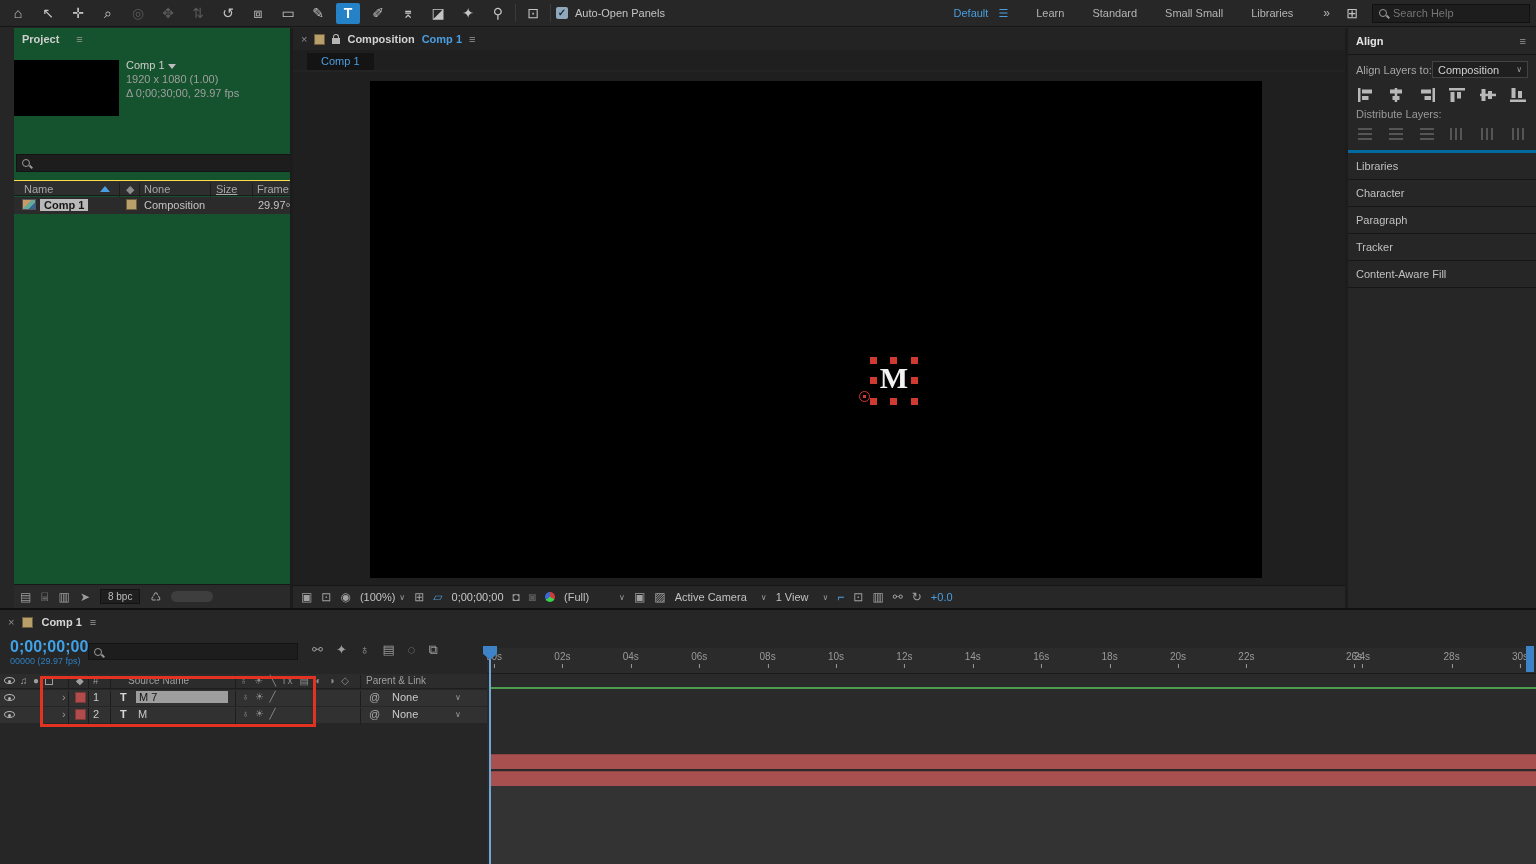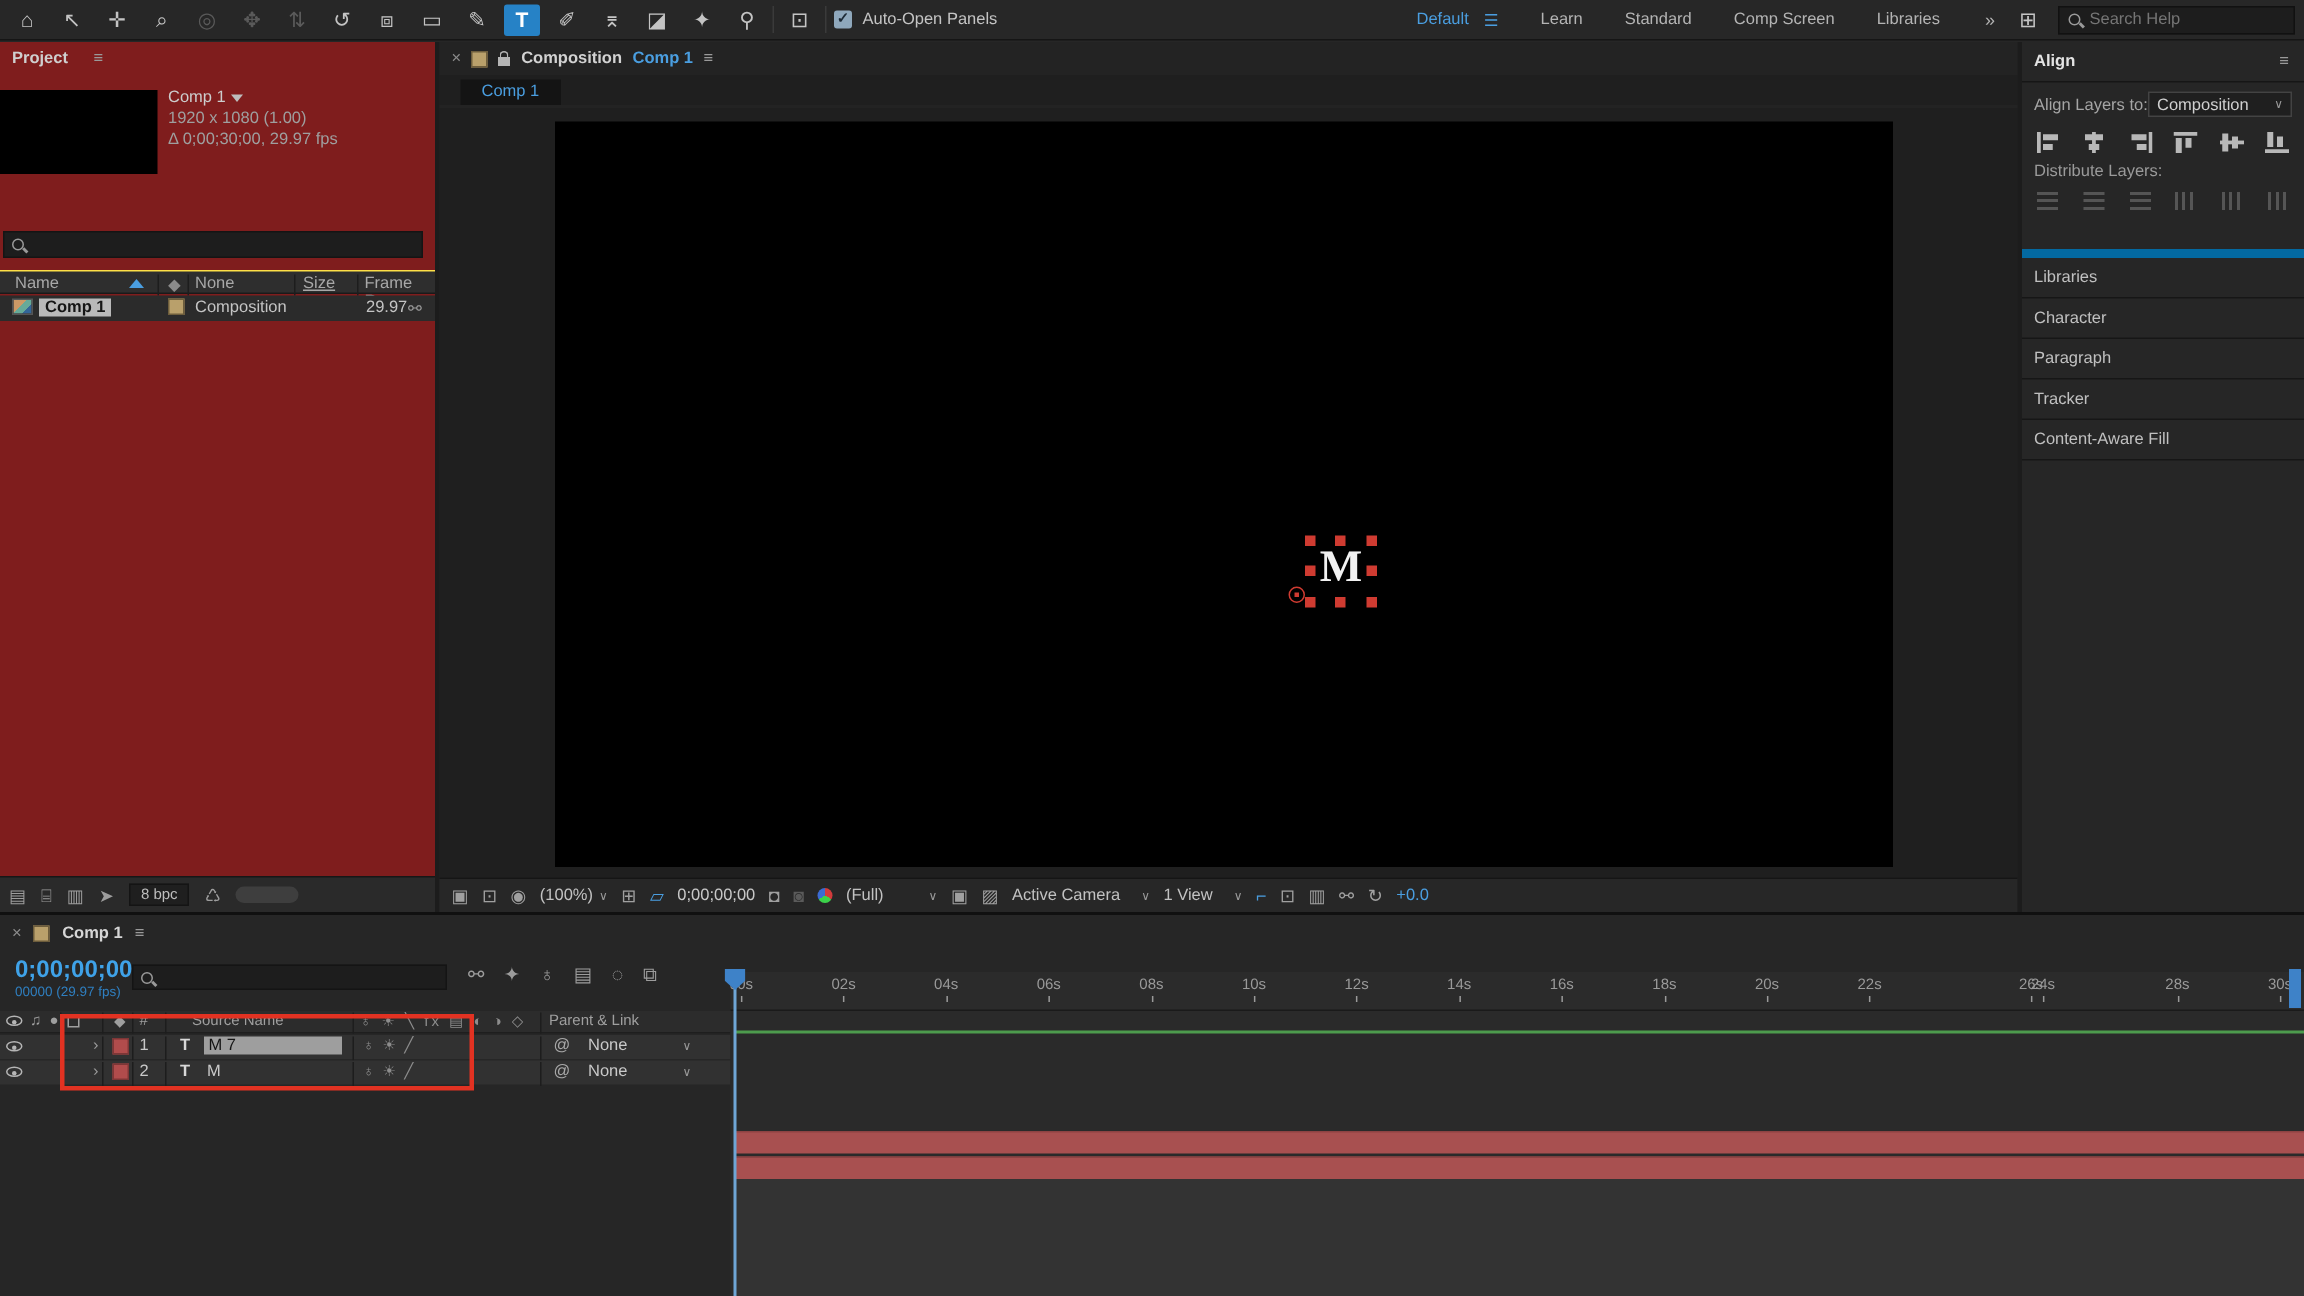--- a/index.html
+++ b/index.html
@@ -21,21 +21,21 @@
   .checkbox { width:12px; height:12px; background:#8fa8bc; border-radius:2px; color:#1d2a36; font-size:10px; line-height:12px; text-align:center; font-weight:bold; }
   .ws-bar { display:flex; align-items:center; gap:28px; margin-left:auto; }
   .ws-item { color:#b4b4b4; }
   .ws-item.active { color:#4a9ee0; }
   .searchbox { display:flex; align-items:center; gap:6px; background:#1d1d1d; border:1px solid #111; height:19px; width:158px; padding:0 6px; margin:0 6px 0 8px; }
   .searchbox input { background:transparent; border:none; outline:none; color:#9a9a9a; font-family:"Liberation Sans",sans-serif; font-size:11px; width:110px; }
   .mag { position:relative; width:8px; height:8px; border:1.4px solid #9a9a9a; border-radius:50%; flex:none; }
   .mag::after { content:""; position:absolute; left:6px; top:6px; width:4px; height:1.6px; background:#9a9a9a; transform:rotate(45deg); }
 
   
-  .project { left:0; top:28px; width:290px; height:667px; background:#7f1d1d; }
+  .project { left:14px; top:28px; width:290px; height:667px; background:#14532d; }
   .p-title { padding:5px 8px; color:#cfcfcf; font-weight:bold; }
   .hamb { color:#9a9a9a; letter-spacing:0; }
   .thumb { left:0; top:32px; width:105px; height:56px; background:#000; }
   .pinfo { left:112px; top:30px; line-height:14px; color:#9f9f9f; }
   .pinfo .nm { color:#cdcdcd; }
   .psearch { left:2px; top:126px; width:280px; height:18px; background:#1d1d1d; border:1px solid #141414; display:flex; align-items:center; padding:0 5px; gap:3px; }
   .phead { left:0; top:152px; width:290px; height:16px; background:#2e2e2e; border-top:1px solid #fde047; border-bottom:1px solid #1a1a1a; color:#a8a8a8; }
   .phead span, .prow span { position:absolute; top:2px; }
   .prow { left:0; top:169px; width:290px; height:17px; background:#2b2b2b; color:#c4c4c4; }
   .pr-sel { background:#b9b9b9; color:#161616; padding:0 4px; font-weight:bold; }
@@ -61,21 +61,21 @@
   .cb-dd { display:flex; align-items:center; gap:4px; color:#c2c2c2; }
   .chev { font-size:8px; color:#9a9a9a; }
   .tc-box { color:#c8c8c8; }
   .rgb-dot { width:10px; height:10px; border-radius:50%; background:conic-gradient(#d23b3b 0 33%, #3bd24a 33% 66%, #3b6bd2 66% 100%); }
   .blue { color:#4a9ee0; }
 
   
   .right { left:1348px; top:28px; width:188px; height:580px; background:#262626; }
   .rp-row { height:27px; display:flex; align-items:center; justify-content:space-between; padding:0 10px 0 8px; border-bottom:1px solid #161616; color:#c0c0c0; }
   .rp-row.title { color:#e4e4e4; font-weight:bold; }
-  .align-body { padding:6px 8px 24px; border-bottom:6px solid #0369a1; }
+  .align-body { padding:6px 8px 8px; border-bottom:3px solid #0369a1; }
   .al-row1 { display:flex; align-items:center; justify-content:space-between; }
   .al-dd { background:#1f1f1f; border:1px solid #434343; width:96px; height:17px; display:flex; align-items:center; justify-content:space-between; padding:0 5px; color:#d0d0d0; }
   .al-icons { display:flex; justify-content:space-between; margin:10px 2px 4px; }
   .al-icons svg { display:block; }
   .dist-label { color:#9a9a9a; margin-top:6px; }
   .dist-icons { display:flex; justify-content:space-between; margin:8px 2px 2px; }
   .dist-v { width:14px; height:12px; background:repeating-linear-gradient(180deg,#555 0 2px,transparent 2px 5px); }
   .dist-h { width:14px; height:12px; background:repeating-linear-gradient(90deg,#555 0 2px,transparent 2px 5px); }
 
   
@@ -140,21 +140,21 @@
     <div class="tb-sep"></div>
     <span class="tool">⊡</span>
     <div class="tb-sep"></div>
     <span class="checkbox">✓</span>
     <span style="margin-left:7px;color:#c4c4c4;">Auto-Open Panels</span>
     <div class="ws-bar">
         <span class="ws-item active">Default</span>
         <span class="hamb" style="color: rgb(74, 158, 224); margin-left: -18px;">☰</span>
         <span class="ws-item">Learn</span>
         <span class="ws-item">Standard</span>
-        <span class="ws-item">Comp Screen</span>
+        <span class="ws-item">Small Small</span>
         <span class="ws-item">Libraries</span>
       </div>
     <span style="margin:0 10px 0 30px;color:#b4b4b4;font-size:12px;">»</span>
     <span class="tool">⊞</span>
     <div class="searchbox">
       <span class="mag"></span>
       <input placeholder="Search Help" style="">
     </div>
   </div>
 

